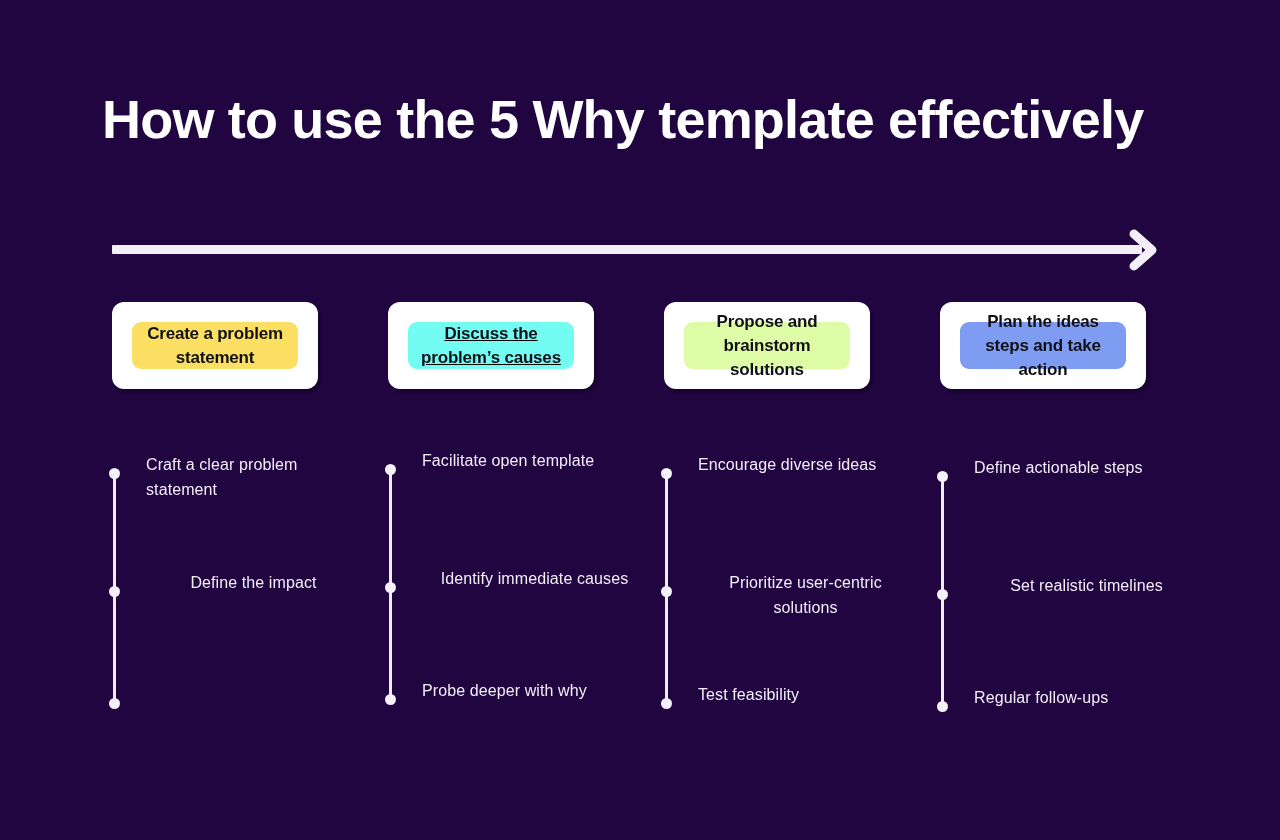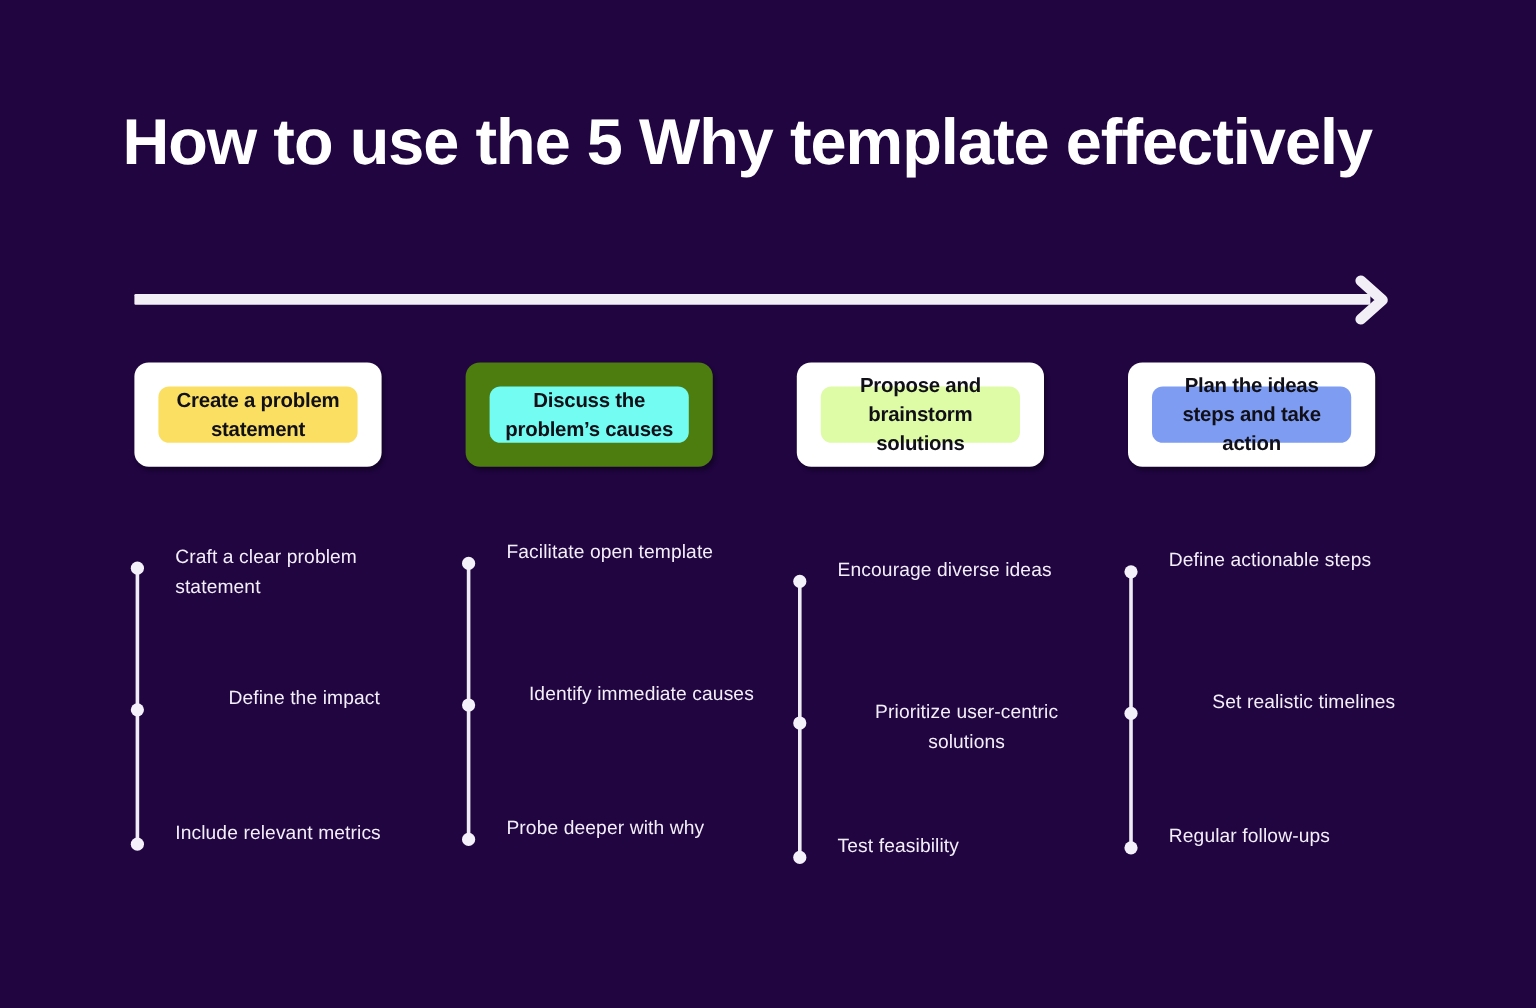--- a/index.html
+++ b/index.html
@@ -154,21 +154,21 @@
     color: #F3EEF9;
     letter-spacing: 0.1px;
   }
   
   .tl-item.i1 .tl-text { top: -16px; }
   .tl-item.i2 .tl-text { top: -16px; }
 
   
   .column.c0 .timeline { top: 172px; }
   .column.c1 .timeline { top: 168px; }
-  .column.c2 .timeline { top: 183px; }
+  .column.c2 .timeline { top: 172px; }
   .column.c3 .timeline { top: 175px; }
 
   .column.c1 .tl-text,
   .column.c3 .tl-text { width: 225px; }
 </style>
 </head>
 <body style="background: rgb(32, 5, 65);">
 
 <div class="slide">
 
@@ -194,27 +194,26 @@
         <div class="tl-item i0">
           <span class="dot" style="background: rgb(245, 241, 250);"></span>
           <span class="tl-text">Craft a clear problem statement</span>
         </div>
         <div class="tl-item i1">
           <span class="dot" style="background: rgb(245, 241, 250);"></span>
           <span class="tl-text">Define the impact</span>
         </div>
         <div class="tl-item i2">
           <span class="dot" style="background: rgb(245, 241, 250);"></span>
-          <span class="tl-text">Include relevant metrics</span>
         </div>
       </div>
     </div>
 
     <div class="column c1">
-      <div class="card" style="background: #4d7c0f;">
+      <div class="card" style="background: #ffffff; text-decoration: underline;">
         <div class="card-inner" style="background:#73FCF2">
           <span class="card-label">Discuss the problem’s causes</span>
         </div>
       </div>
       <div class="timeline">
         <div class="rail" style="background: rgb(240, 236, 246);"></div>
         <div class="tl-item i0">
           <span class="dot" style="background: rgb(245, 241, 250);"></span>
           <span class="tl-text">Facilitate open template</span>
         </div>

